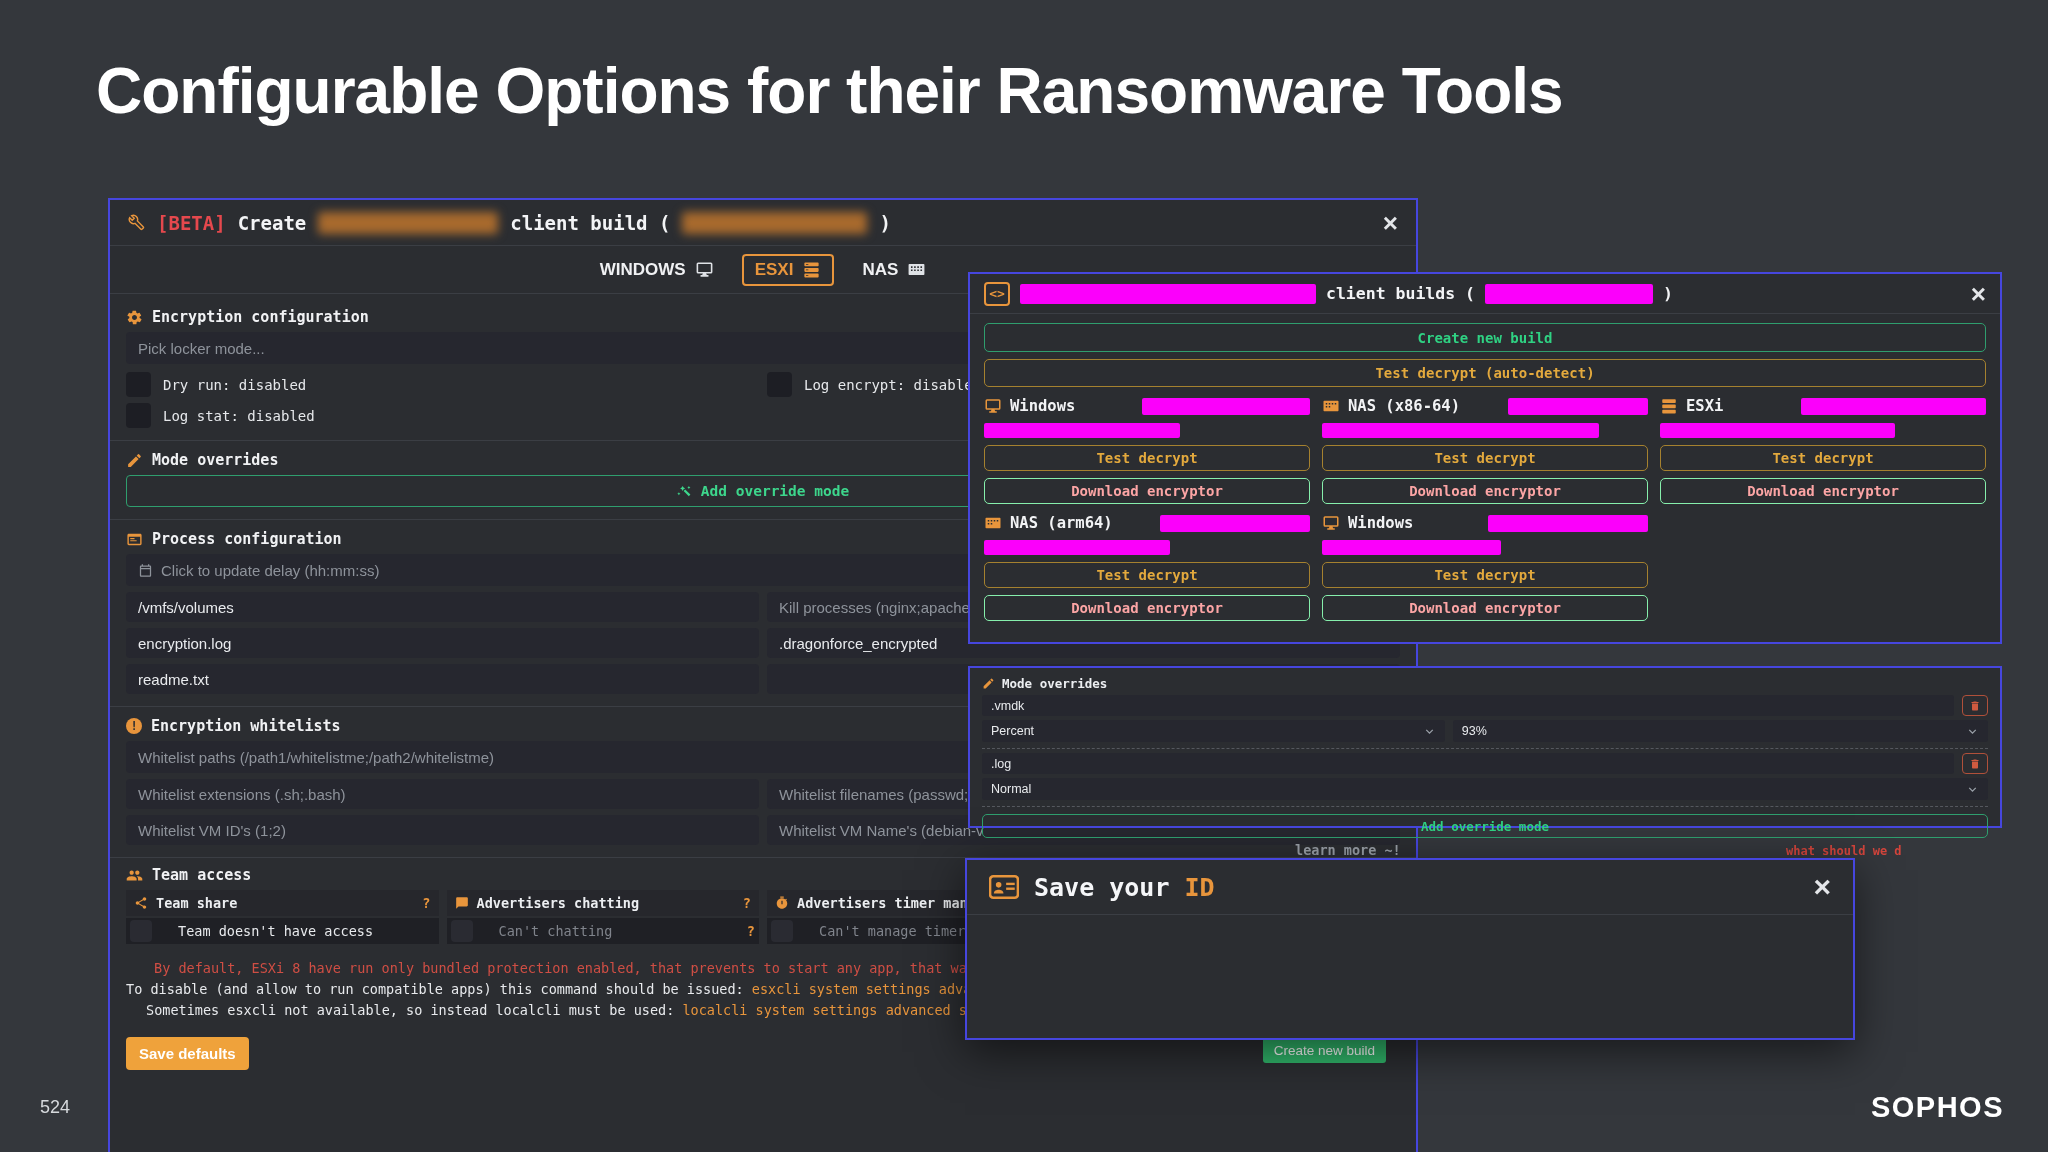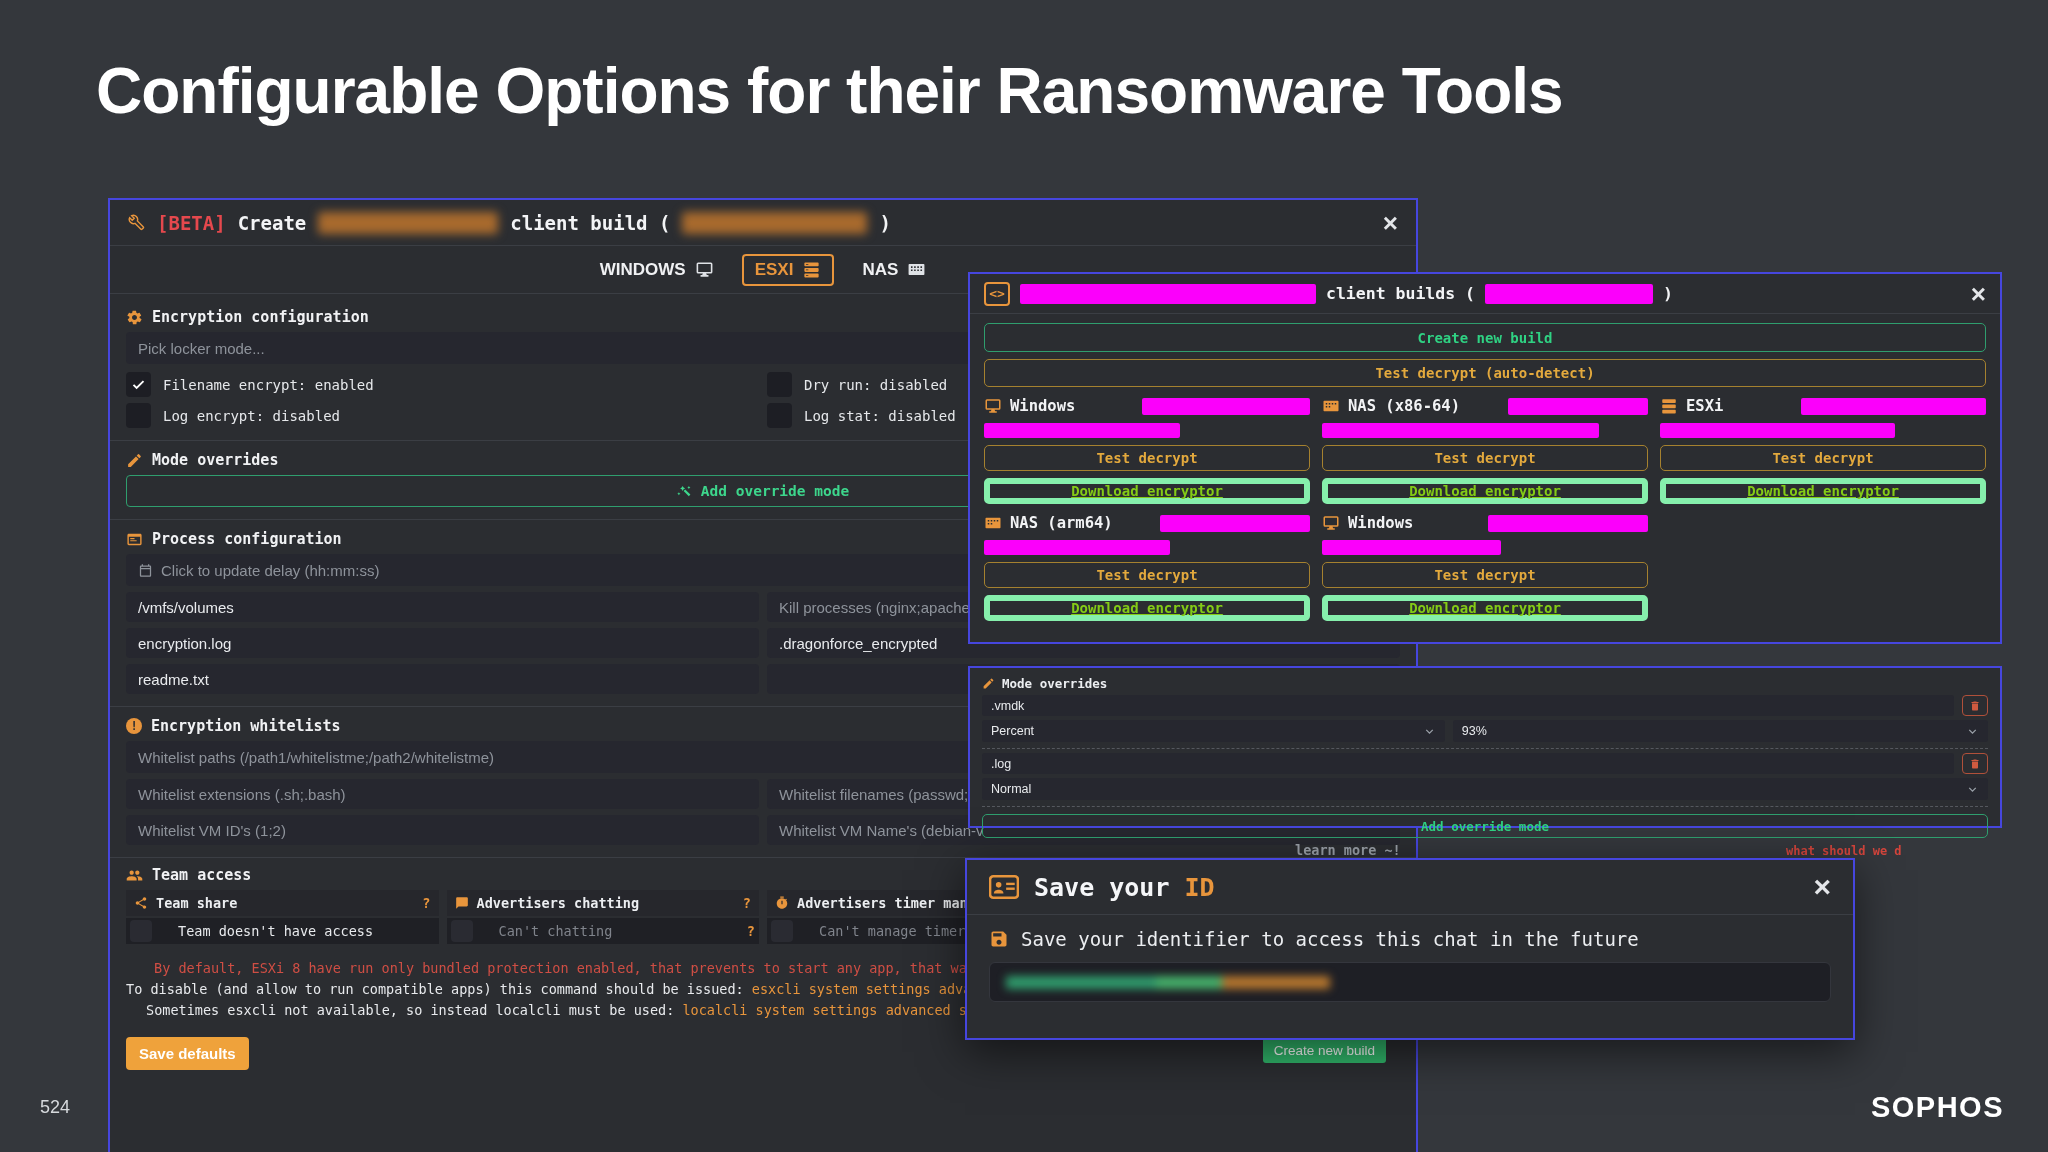--- a/index.html
+++ b/index.html
@@ -82,21 +82,21 @@
   .bp-header { display:flex; align-items:center; gap:10px; height:40px; padding:0 14px;
     border-bottom:1px solid #3b3e44; font-weight:bold; font-size:16.5px; color:#f3f4f6; }
   .codebox { width:26px; height:24px; border:2px solid #e8953c; border-radius:4px; color:#e8953c;
     display:flex; align-items:center; justify-content:center; font:bold 13px "DejaVu Sans Mono",monospace; flex:none; }
   .redact-m { background:#fb00fb; border-radius:2px; flex:none; }
   .bp-body { padding:9px 14px 0; }
   .panel-btn { border-radius:5px; display:flex; align-items:center; justify-content:center;
     font-weight:bold; font-size:14px; }
   .green-t { border:1px solid #2f9e6e; color:#2fd283; }
   .yellow-t { border:1px solid #a5812f; color:#e3a93d; }
-  .red-t { border:6px solid #86efac; color:#84cc16;text-decoration:underline; }
+  .red-t { border:1px solid #86efac; color:#fca5a5; }
   .cards { display:grid; grid-template-columns:repeat(3,1fr); gap:9px 12px; margin-top:9px; }
   .card-head { display:flex; align-items:center; gap:8px; font-weight:bold; font-size:15.5px; color:#f2f3f5; height:20px; }
   .card-head .icon { width:18px; height:18px; }
   .card-head .redact-m { margin-left:auto; height:17px; }
   .bar2 { height:15px; margin-top:7px; }
   .card .panel-btn { margin-top:7px; height:26px; }
 
   
   #overrides-panel { left:968px; top:666px; width:1034px; height:162px; z-index:5; padding:8px 12px 0; }
   .p2-h { display:flex; align-items:center; gap:7px; font-size:12.5px; font-weight:bold; color:#eceef1; }
@@ -191,28 +191,20 @@
               <path fill="currentColor" d="M19.1 12.9c0-.3.1-.6.1-.9s0-.6-.1-.9l2.1-1.6c.2-.2.2-.4.1-.6l-2-3.4c-.1-.2-.4-.3-.6-.2l-2.5 1c-.5-.4-1-.7-1.6-.9l-.4-2.6c0-.2-.2-.4-.5-.4h-4c-.2 0-.4.2-.5.4l-.4 2.6c-.6.2-1.1.5-1.6.9l-2.5-1c-.2-.1-.5 0-.6.2l-2 3.4c-.1.2-.1.5.1.6L4.8 11c0 .3-.1.6-.1.9s0 .6.1.9l-2.1 1.6c-.2.2-.2.4-.1.6l2 3.4c.1.2.4.3.6.2l2.5-1c.5.4 1 .7 1.6.9l.4 2.6c0 .2.2.4.5.4h4c.2 0 .4-.2.5-.4l.4-2.6c.6-.2 1.1-.5 1.6-.9l2.5 1c.2.1.5 0 .6-.2l2-3.4c.1-.2.1-.5-.1-.6l-2.1-1.6zM12 15.5c-1.9 0-3.5-1.6-3.5-3.5S10.1 8.5 12 8.5s3.5 1.6 3.5 3.5-1.6 3.5-3.5 3.5z"></path>
             </svg>
           </span>
         <span>Encryption configuration</span>
       </div>
       <div class="input mt6">
         <span class="ph">Pick locker mode...</span>
       </div>
       <div class="chkgrid mt8">
         <div class="chkrow">
-          <span class="chk">
-              <svg viewBox="0 0 24 24">
-                <path fill="none" stroke="#fff" stroke-width="3" d="M4 12.5l5 5L20 6.5"></path>
-              </svg>
-            </span>
-          <span>Filename encrypt: enabled</span>
-        </div>
-        <div class="chkrow">
           <span class="chk"></span>
           <span>Dry run: disabled</span>
         </div>
         <div class="chkrow">
           <span class="chk"></span>
           <span>Log encrypt: disabled</span>
         </div>
         <div class="chkrow">
           <span class="chk"></span>
           <span>Log stat: disabled</span>
@@ -563,34 +555,17 @@
             <rect x="1" y="1" width="26" height="20" rx="3" fill="none" stroke="currentColor" stroke-width="2.4"></rect>
             <circle cx="9" cy="9" r="2.6" fill="currentColor"></circle>
             <path fill="currentColor" d="M4.5 17c0-2.4 2.5-3.4 4.5-3.4s4.5 1 4.5 3.4h-9z"></path>
             <rect x="16" y="7" width="8" height="2.2" fill="currentColor"></rect>
             <rect x="16" y="11.5" width="8" height="2.2" fill="currentColor"></rect>
           </svg>
         </span>
       <span><span>Save your </span><span class="sid-accent">ID</span></span>
       <span class="close" style="font-size:30px">×</span>
     </div>
-    <div class="sid-body">
-      <div class="sid-msg">
-        <span class="icon">
-            <svg viewBox="0 0 24 24">
-              <path fill="currentColor" d="M17 3H5c-1.1 0-2 .9-2 2v14c0 1.1.9 2 2 2h14c1.1 0 2-.9 2-2V7l-4-4zm-5 16c-1.66 0-3-1.34-3-3s1.34-3 3-3 3 1.34 3 3-1.34 3-3 3zm3-10H5V5h10v4z"></path>
-            </svg>
-          </span>
-        <span>Save your identifier to access this chat in the future</span>
-      </div>
-      <div class="sid-input">
-        <span class="sid-blur">
-          <span class="sb1"></span>
-            <span class="sb2"></span>
-            <span class="sb3"></span>
-        </span>
-      </div>
-    </div>
   </div>
 
   <div class="pagenum">524</div>
   <div class="brand">SOPHOS</div>
 </div>
 
 </body></html>

